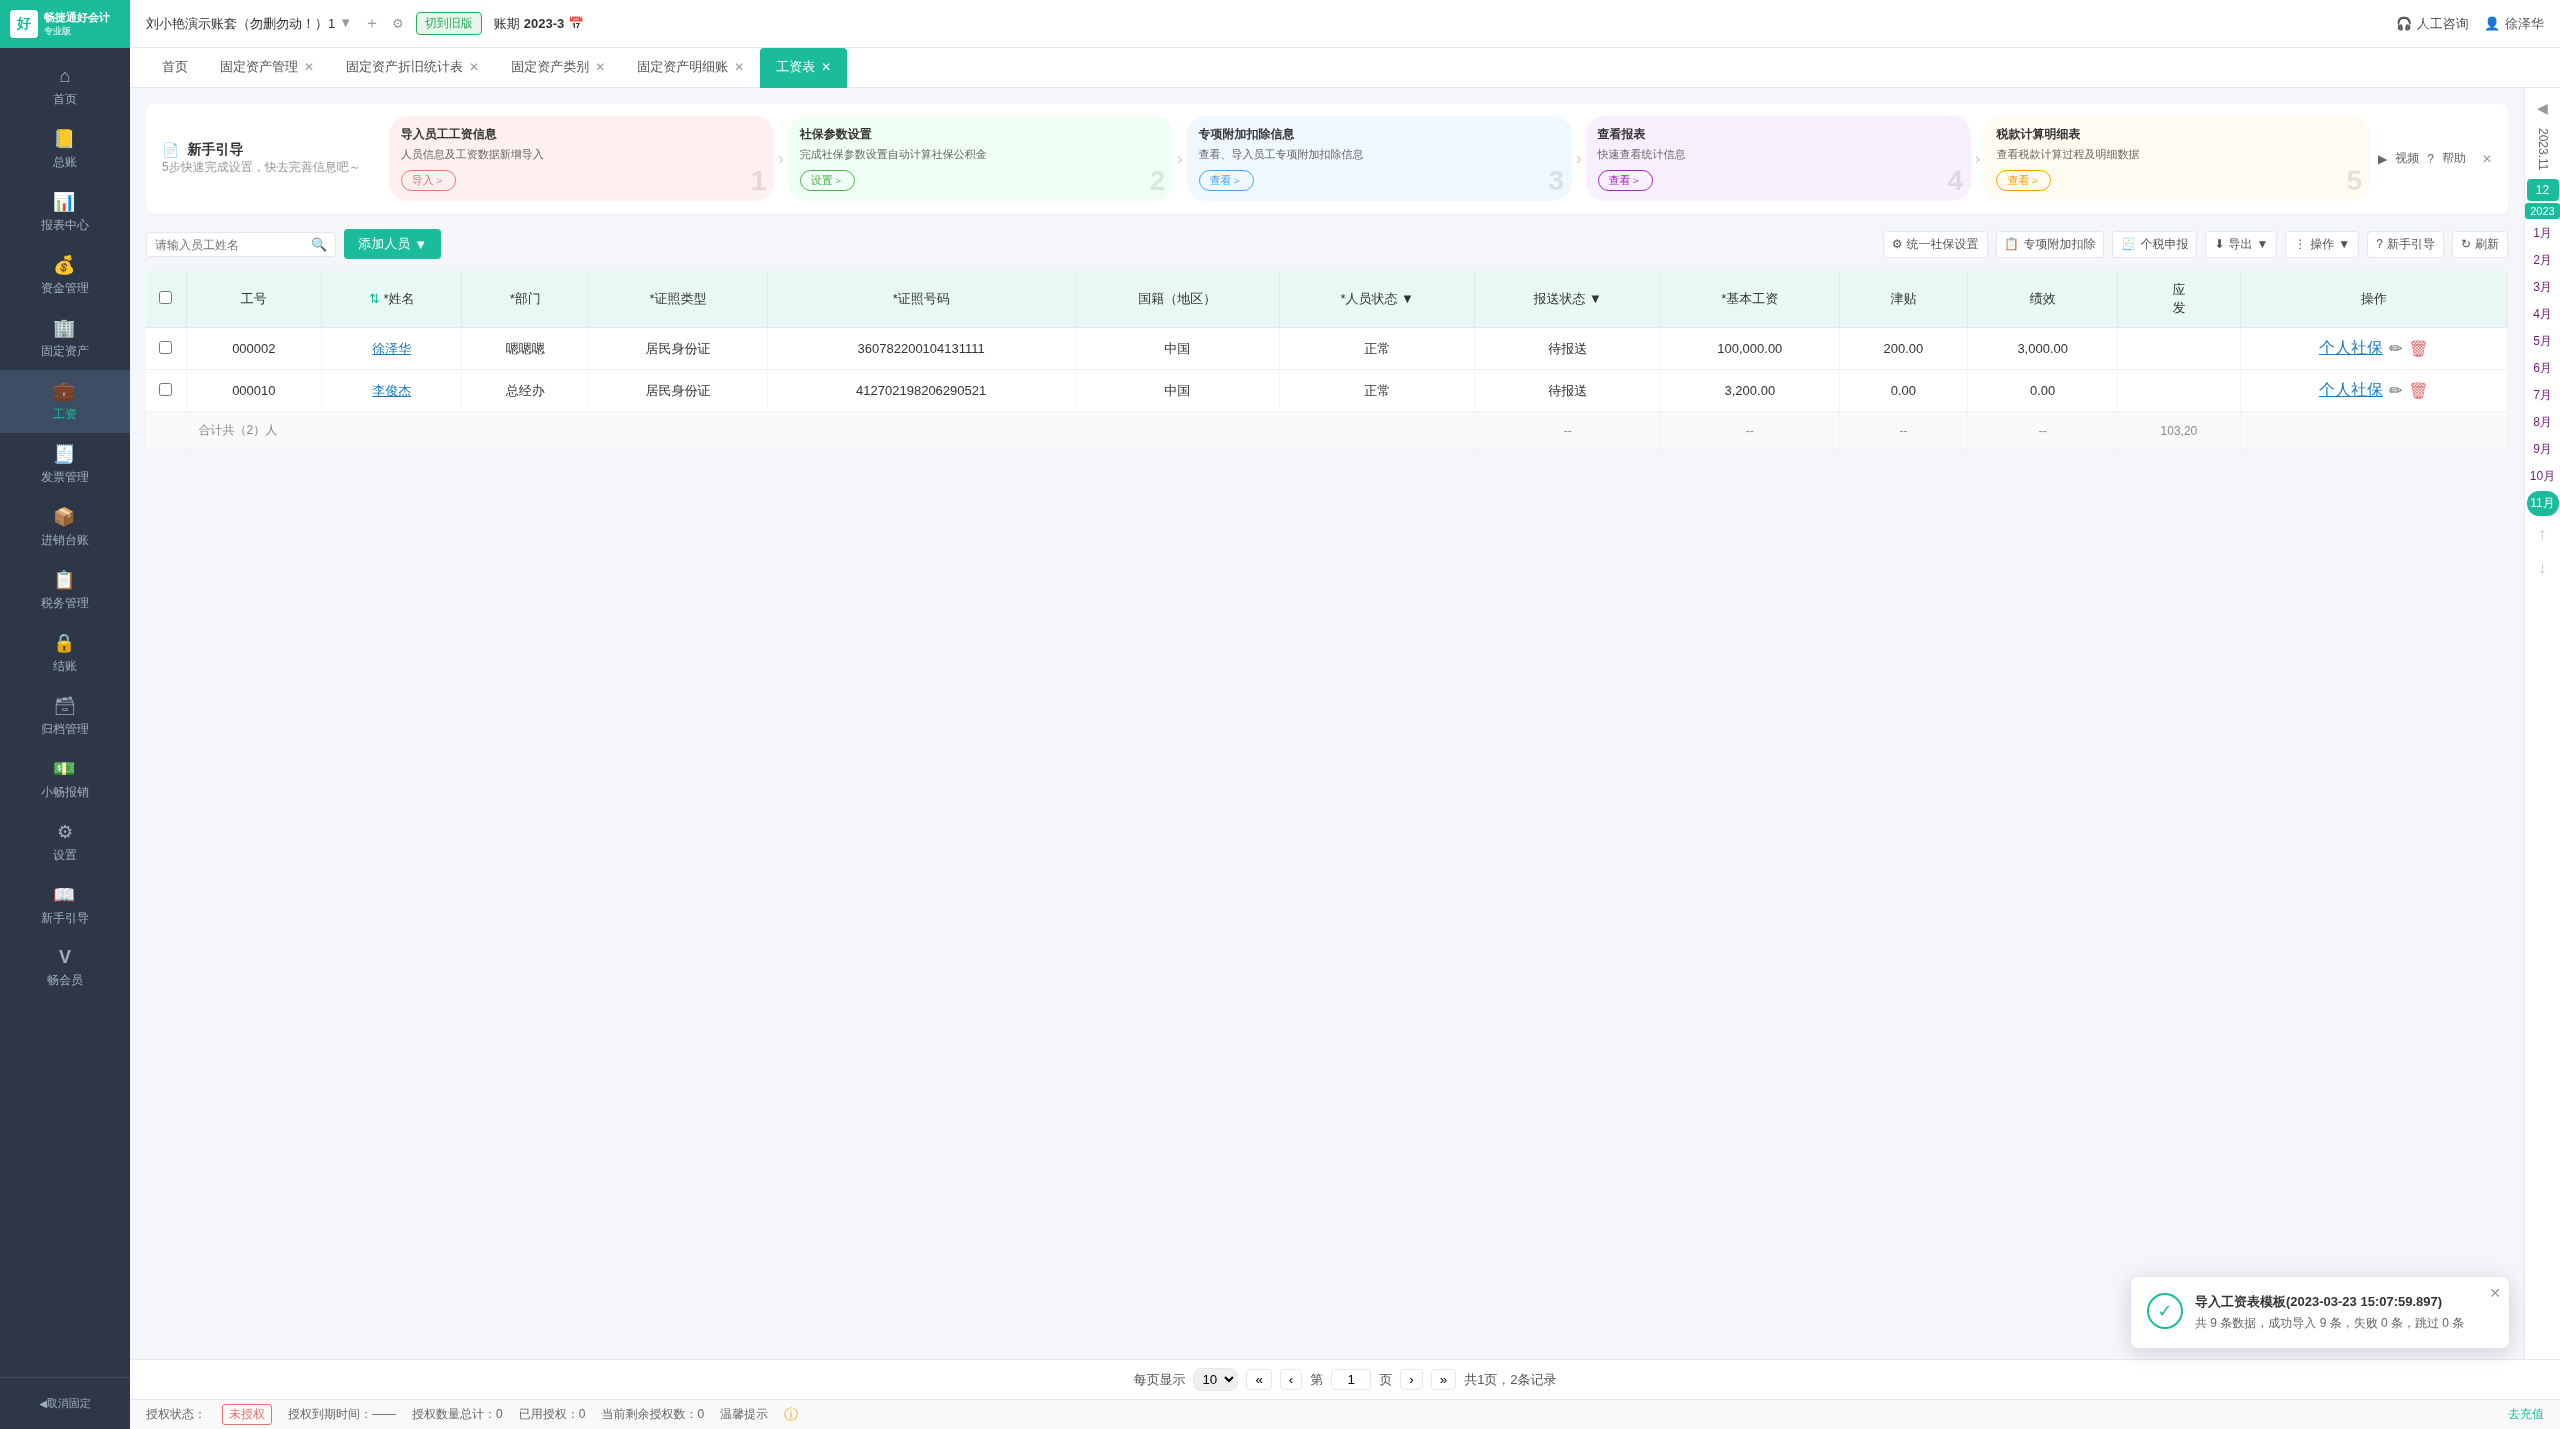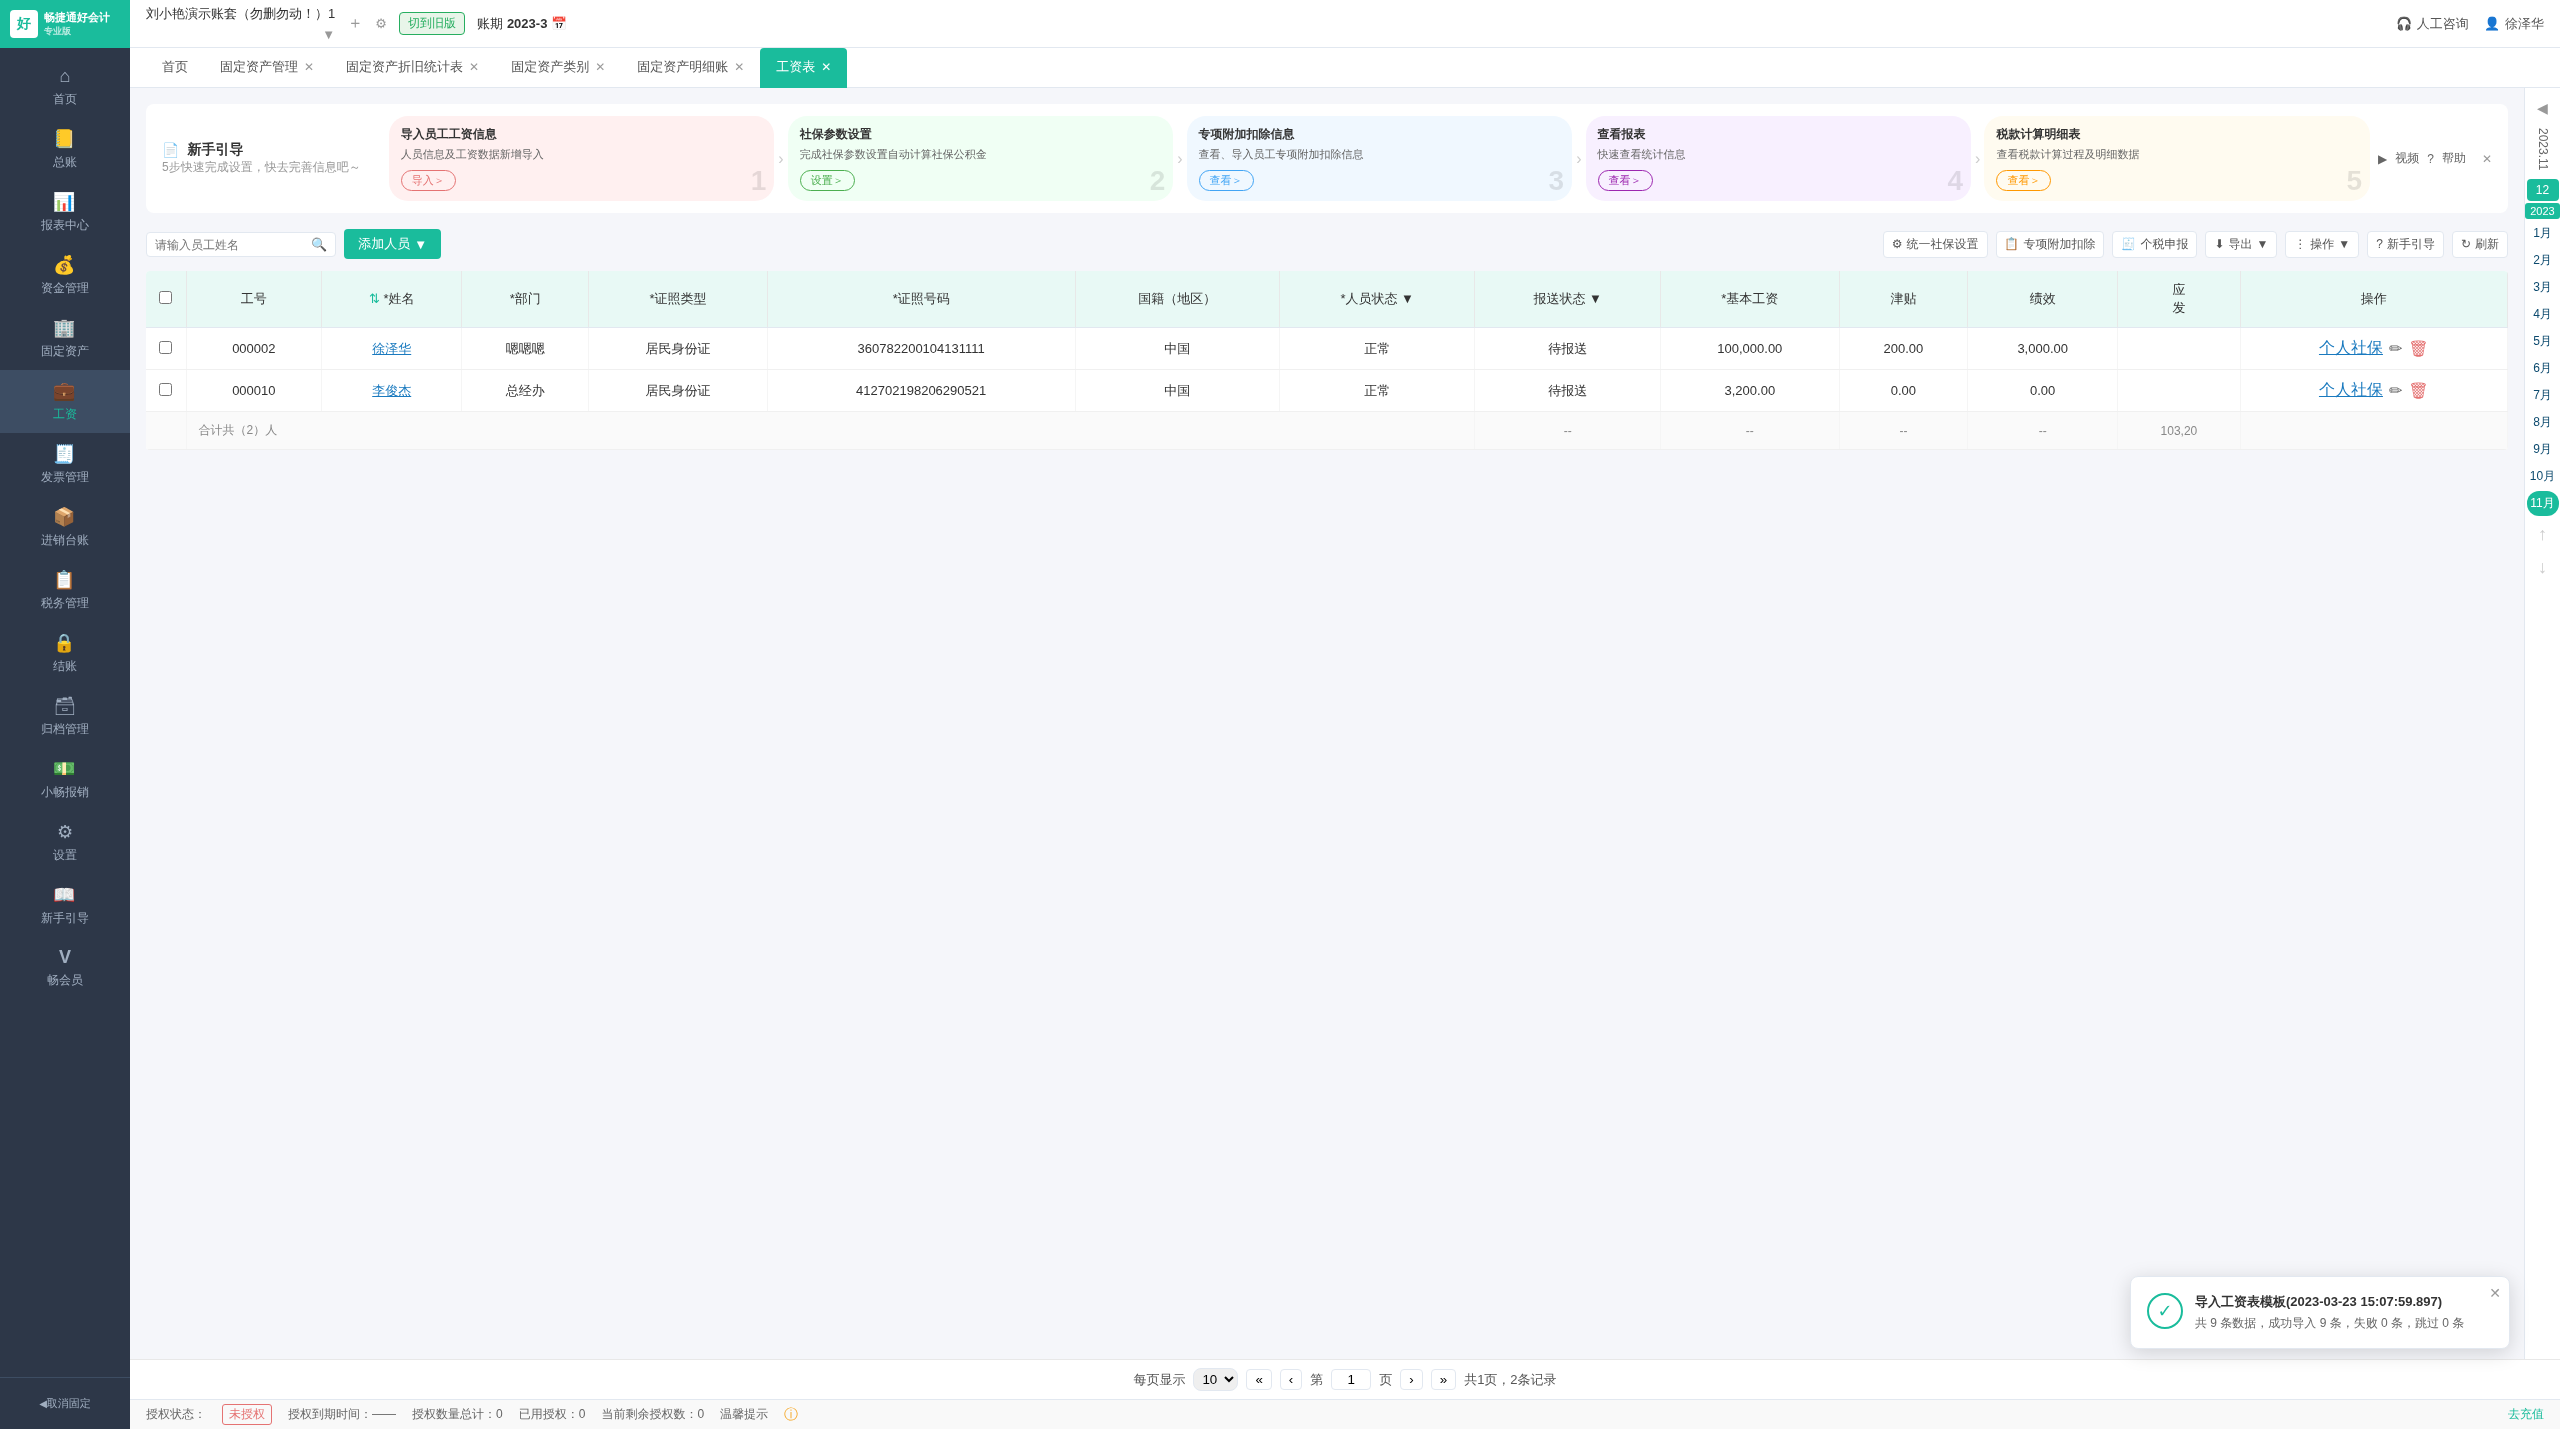--- a/index.html
+++ b/index.html
@@ -68,22 +68,22 @@
       height: 48px;
       background: white;
       border-bottom: 1px solid #e2e8f0;
       display: flex;
       align-items: center;
       padding: 0 16px;
       gap: 12px;
       flex-shrink: 0;
     }
     .header-account {
-      display: flex; align-items: flex-end; gap: 4px;
-      font-size: 13px; color: #333; flex-direction: column;
+      display: flex; align-items: flex-start; gap: 4px;
+      font-size: 13px; color: #333;
     }
     .header-badge {
       background: #e8f5e9; color: #27ae60;
       padding: 2px 8px; border-radius: 4px; font-size: 12px;
       cursor: pointer; border: 1px solid #27ae60;
     }
     .header-period { font-size: 13px; color: #333; display: flex; align-items: center; gap: 4px; }
     .header-right { margin-left: auto; display: flex; align-items: center; gap: 16px; font-size: 13px; color: #555; }
     .header-icon-btn { cursor: pointer; display: flex; align-items: center; gap: 4px; }
 
@@ -311,21 +311,21 @@
       font-size: 12px;
       color: #666;
       padding: 4px;
     }
     .right-panel-month {
       width: 32px;
       text-align: center;
       padding: 4px 2px;
       font-size: 12px;
       cursor: pointer;
-      color: #0c4a6e;
+      color: #701a75;
     }
     .right-panel-month.active-year { background: #1abc9c; color: white; border-radius: 4px; }
     .right-panel-month.active { background: #1abc9c; color: white; border-radius: 12px; }
     .right-panel-toggle { font-size: 14px; cursor: pointer; color: #999; padding: 4px; }
 
     
     .notif-popup {
       position: fixed;
       bottom: 80px;
       right: 50px;

